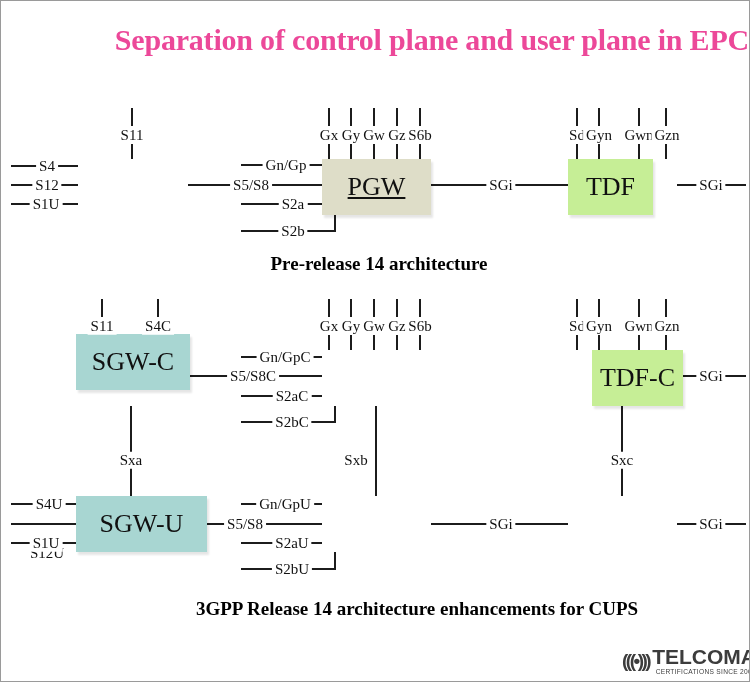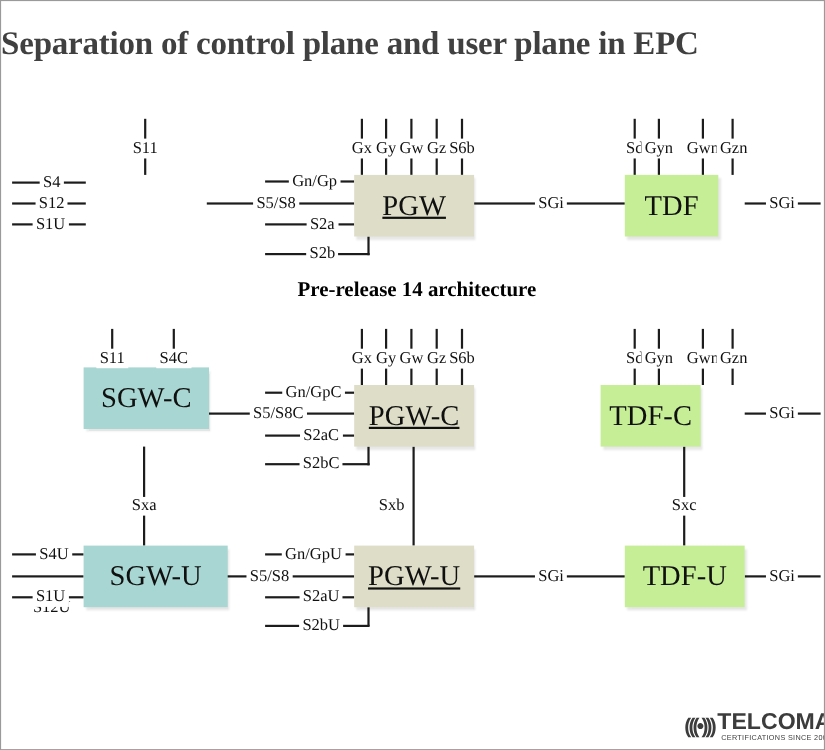--- a/index.html
+++ b/index.html
@@ -2,22 +2,22 @@
 <html style="--teal: #a8d6d2; --beige: #deddc8; --green: #c6ee96;"><head>
 <meta charset="utf-8">
 <style>
   html,body{margin:0;padding:0;background:#e8e8e8;}
   #canvas{
     position:relative;width:750px;height:682px;background:#ffffff;
     border:1px solid #9a9a9a;box-sizing:border-box;overflow:hidden;
     font-family:"Liberation Serif",serif;color:#111;
   }
   .title{
-    position:absolute;top:22px;left:0;width:100%;text-align:left;
-    font-weight:bold;font-size:30px;letter-spacing:-0.2px;color:#404040;
+    position:absolute;top:22px;left:0;width:100%;text-align:right;
+    font-weight:bold;font-size:30px;letter-spacing:-0.2px;color:#ec4899;
   }
   .caption{
     position:absolute;transform:translateX(-50%);white-space:nowrap;
     font-weight:bold;font-size:19px;color:#000;
   }
   .node{
     position:absolute;height:56px;display:flex;align-items:center;justify-content:center;
     font-size:26px;color:#101010;box-shadow:2px 3px 2px rgba(0,0,0,0.10);
   }
   .teal{background:var(--teal,#a8d6d2);}
@@ -138,25 +138,22 @@
   <div class="hl" style="left:10px;top:541px;width:65px"></div>
   <div class="hl" style="left:185px;top:522px;width:136px"></div>
   <div class="hl" style="left:240px;top:502px;width:81px"></div>
   <div class="hl" style="left:240px;top:541px;width:81px"></div>
   <div class="hl" style="left:240px;top:567px;width:95px"></div>
   <div class="vl" style="left:333px;top:551px;height:17px"></div>
   <div class="hl" style="left:430px;top:522px;width:137px"></div>
   <div class="hl" style="left:676px;top:522px;width:69px"></div>
 
   <div class="node teal" style="left:75px;top:333px;width:114px">SGW-C</div>
-  <div class="node beige" style="left:321px;top:349px;width:109px">PGW-C</div>
-  <div class="node green" style="left:545px;top:349px;width:91px">TDF-C</div>
+  <div class="node green" style="left:591px;top:349px;width:91px">TDF-C</div>
   <div class="node teal" style="left:75px;top:495px;width:131px">SGW-U</div>
-  <div class="node beige" style="left:321px;top:495px;width:109px">PGW-U</div>
-  <div class="node green" style="left:567px;top:495px;width:109px">TDF-U</div>
 
   <span class="ifl" style="left:101px;top:325px">S11</span>
   <span class="ifl" style="left:157px;top:325px">S4C</span>
   <span class="ifl" style="left:328px;top:325px">Gx</span>
   <span class="ifl" style="left:350px;top:325px">Gy</span>
   <span class="ifl" style="left:373px;top:325px">Gw</span>
   <span class="ifl" style="left:396px;top:325px">Gz</span>
   <span class="ifl" style="left:419px;top:325px">S6b</span>
   <span class="ifl" style="left:576px;top:325px">Sd</span>
   <span class="ifl" style="left:598px;top:325px">Gyn</span>
@@ -174,20 +171,21 @@
   <span class="ifl" style="left:48px;top:503px">S4U</span>
   <span class="ifl" style="left:46px;top:552px">S12U</span>
   <span class="ifl" style="left:45px;top:542px">S1U</span>
   <span class="ifl" style="left:284px;top:503px">Gn/GpU</span>
   <span class="ifl" style="left:291px;top:542px">S2aU</span>
   <span class="ifl" style="left:291px;top:568px">S2bU</span>
   <span class="ifl" style="left:244px;top:523px">S5/S8</span>
   <span class="ifl" style="left:500px;top:523px">SGi</span>
   <span class="ifl" style="left:710px;top:523px">SGi</span>
 
+  <div class="caption" style="left:416px;top:597px">3GPP Release 14 architecture enhancements for CUPS</div>
 
   <div class="logo">
     <span class="logo-icon">(((•)))</span>
     <span class="logo-text">
       <span class="logo-name">TELCOMA</span>
       <span class="logo-tagline">CERTIFICATIONS SINCE 2009</span>
     </span>
   </div>
 
 </div>

